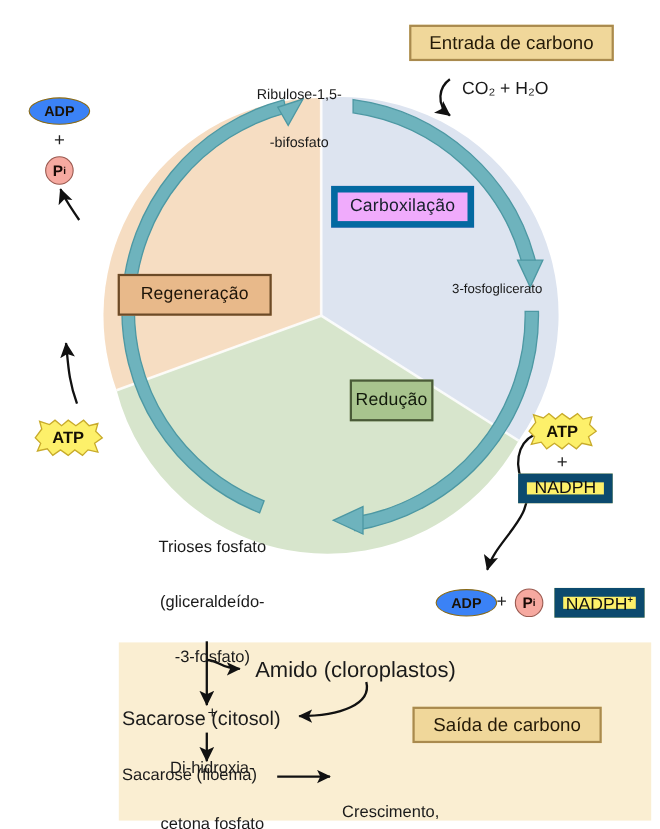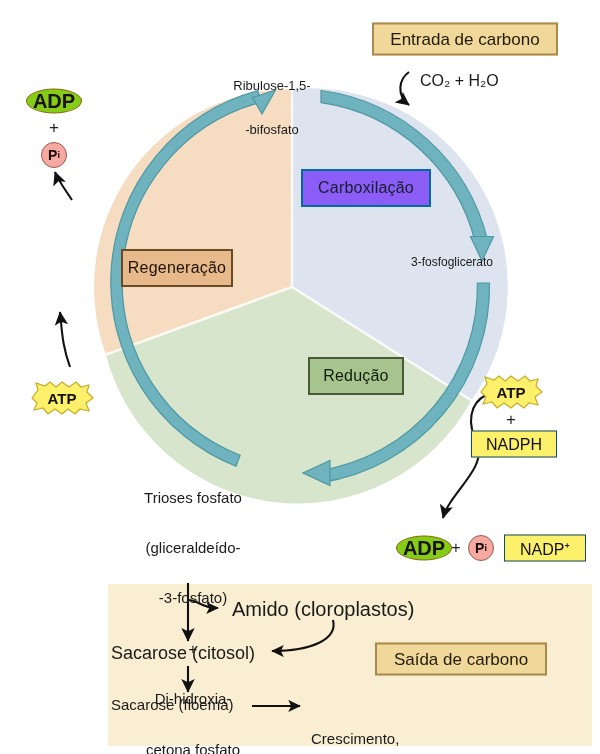--- a/index.html
+++ b/index.html
@@ -18,46 +18,46 @@
   .tx{position:absolute;white-space:pre;line-height:1.12;}
   .ctr{text-align:center;transform:translateX(-50%);}
 
   
   .stagebox{
     position:absolute;transform:translate(-50%,-50%);
     display:flex;align-items:center;justify-content:center;
     font-size:16px;letter-spacing:.2px;
     box-sizing:border-box;
   }
-  #box-carbox{background:#8b5cf6;border:2px solid #0369a1;color:#17202b;}
+  #box-carbox{background:#f0abfc;border:6px solid #0369a1;color:#17202b;}
   #box-regen {background:#e8b98a;border:2px solid #6b4a27;color:#1d1408;}
   #box-reduc {background:#a8c48e;border:2px solid #4a5a38;color:#121a0c;}
 
   
   .banner{
     position:absolute;transform:translate(-50%,-50%);
     display:flex;align-items:center;justify-content:center;
     background:#f0d79a;border:2px solid #a98a4e;
     color:#241a07;font-size:17px;box-sizing:border-box;
   }
 
   
   .chip{
     position:absolute;transform:translate(-50%,-50%);
     display:flex;align-items:center;justify-content:center;
-    background:#fdf06a;border:1px solid #0c4a6e;
+    background:#fdf06a;border:8px solid #0c4a6e;
     color:#111;font-size:16px;box-sizing:border-box;padding:1px 7px;
   }
 
   
   .adp{
     position:absolute;transform:translate(-50%,-50%);
     display:flex;align-items:center;justify-content:center;
-    background:#84cc16;border:1.5px solid #8a6a14;border-radius:50%;
-    color:#1a1206;font-size:20px;font-weight:600;box-sizing:border-box;
+    background:#3b82f6;border:1.5px solid #8a6a14;border-radius:50%;
+    color:#1a1206;font-size:13px;font-weight:600;box-sizing:border-box;
   }
   
   .pi{
     position:absolute;transform:translate(-50%,-50%);
     display:flex;align-items:center;justify-content:center;
     background:#f6a9a0;border:1.5px solid #9a5a50;border-radius:50%;
     color:#1a0a06;font-size:14px;font-weight:600;box-sizing:border-box;
   }
   .pi sub{font-size:9px;vertical-align:-2px;}
 
@@ -178,23 +178,23 @@
     <div>Trioses fosfato</div>
     <div>(gliceraldeído-</div>
     <div>-3-fosfato)</div>
     <div>+</div>
     <div>Di-hidroxia-</div>
     <div>cetona fosfato</div>
   </div>
 
   <div class="stagebox" id="box-carbox" style="left:366px;top:188px;width:130px;height:38px;">Carboxilação</div>
 
-  <div class="stagebox" id="box-regen" style="left:177px;top:268px;width:112px;height:38px;">Regeneração</div>
-
-  <div class="stagebox" id="box-reduc" style="left:356px;top:376px;width:96px;height:38px;">Redução</div>
+  <div class="stagebox" id="box-regen" style="left:177px;top:268px;width:140px;height:38px;">Regeneração</div>
+
+  <div class="stagebox" id="box-reduc" style="left:356px;top:364px;width:76px;height:38px;">Redução</div>
 
   <div class="banner" style="left:465px;top:39px;width:186px;height:33px;">Entrada de carbono</div>
 
   <div class="banner" style="left:461px;top:659px;width:172px;height:33px;">Saída de carbono</div>
 
   <div class="tx" style="left:420px;top:72px;font-size:16px;">CO₂ + H₂O</div>
 
   <div class="adp" style="left:54px;top:101px;width:56px;height:25px;">ADP</div>
   <div class="plus" style="left:54px;top:128px;">+</div>
   <div class="pi" style="left:54px;top:155px;width:26px;height:26px;">
@@ -219,21 +219,21 @@
   <div class="plus" style="left:511px;top:420px;">+</div>
 
   <div class="chip" style="left:514px;top:444px;width:86px;height:27px;">NADPH</div>
 
   <div class="adp" style="left:424px;top:548px;width:56px;height:25px;">ADP</div>
   <div class="plus" style="left:456px;top:548px;font-size:16px;">+</div>
   <div class="pi" style="left:481px;top:548px;width:26px;height:26px;">
     <span>P</span>
       <sub>i</sub>
   </div>
-  <div class="chip" style="left:545px;top:548px;width:82px;height:27px;">NADP⁺</div>
+  <div class="chip" style="left:545px;top:548px;width:82px;height:27px;">NADPH⁺</div>
 
   <div class="tx" style="left:232px;top:598px;font-size:20px;">Amido (cloroplastos)</div>
 
   <div class="tx" style="left:111px;top:643px;font-size:18px;">Sacarose (citosol)</div>
 
   <div class="tx" style="left:111px;top:697px;font-size:15px;">Sacarose (floema)</div>
 
   <div class="tx" style="left:311px;top:697px;font-size:15px;">
     <div>Crescimento,</div>
     

